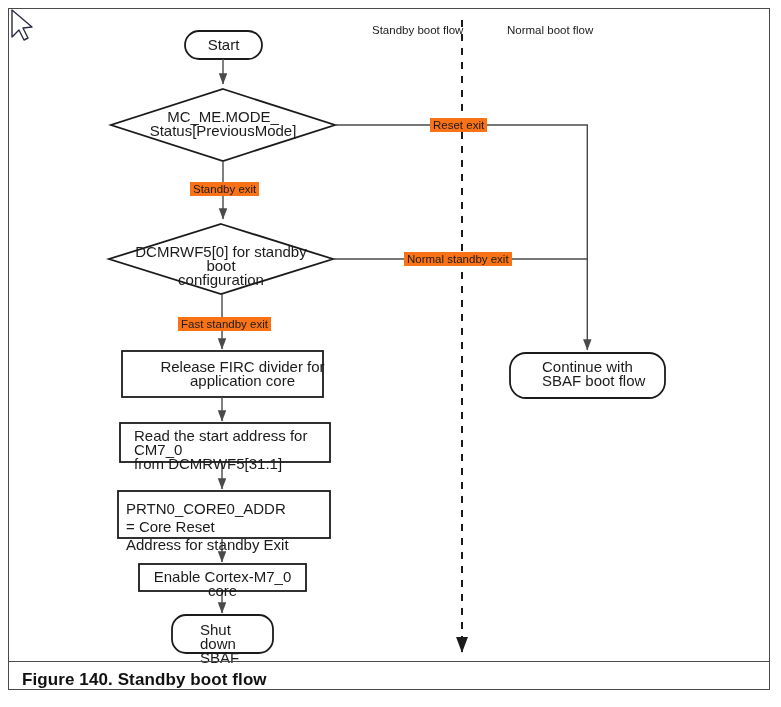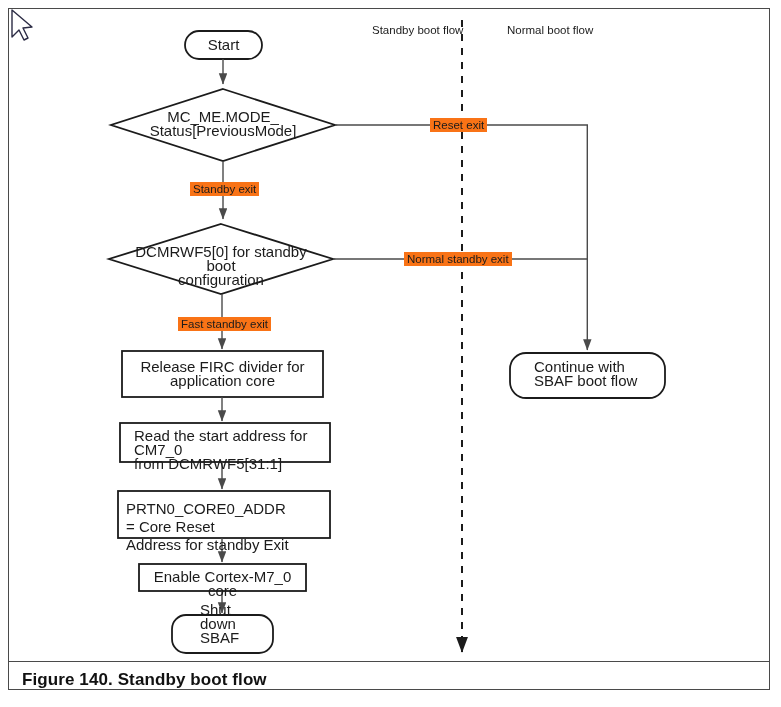--- a/index.html
+++ b/index.html
@@ -173,35 +173,35 @@
 </svg>
 
 <div class="node-label" style="left:185px; top:38px; width:77px;">Start</div>
 
 <div class="node-label" style="left:141px; top:110px; width:164px;">MC_ME.MODE_
 Status[PreviousMode]</div>
 
 <div class="node-label" style="left:129px; top:245px; width:184px;">DCMRWF5[0] for standby boot
 configuration</div>
 
-<div class="node-label" style="left:122px; top:360px; width:201px;">Release FIRC divider for
+<div class="node-label" style="left:122px; top:360px; width:201px;padding-left:20px;">Release FIRC divider for
 application core</div>
 
 <div class="node-label" style="left:124px; top:429px; width:206px; text-align:left; padding-left:10px; box-sizing:border-box;">Read the start address for CM7_0
 from DCMRWF5[31:1]</div>
 
 <div class="node-label" style="left:118px; top:500px; width:176px; text-align:left; padding-left:8px; box-sizing:border-box; line-height:18px;">PRTN0_CORE0_ADDR = Core Reset
 Address for standby Exit</div>
 
 <div class="node-label" style="left:139px; top:570px; width:167px;">Enable Cortex-M7_0 core</div>
 
-<div class="node-label" style="left:178px; top:603px; width:90px; text-align:left; padding-left:22px; box-sizing:border-box;">Shut down
+<div class="node-label" style="left:178px; top:623px; width:90px; text-align:left; padding-left:22px; box-sizing:border-box;">Shut down
 SBAF</div>
 
-<div class="node-label" style="left:510px; top:360px; width:155px; text-align:left; padding-left:24px; box-sizing:border-box;">Continue with
+<div class="node-label" style="left:510px; top:360px; width:155px; text-align:left; padding-left:32px; box-sizing:border-box;">Continue with
 SBAF boot flow</div>
 
 <div class="edge-label" style="left:430px; top:118px;">Reset exit</div>
 
 <div class="edge-label" style="left:190px; top:182px;">Standby exit</div>
 
 <div class="edge-label" style="left:404px; top:252px;">Normal standby exit</div>
 
 <div class="edge-label" style="left:178px; top:317px;">Fast standby exit</div>
 

